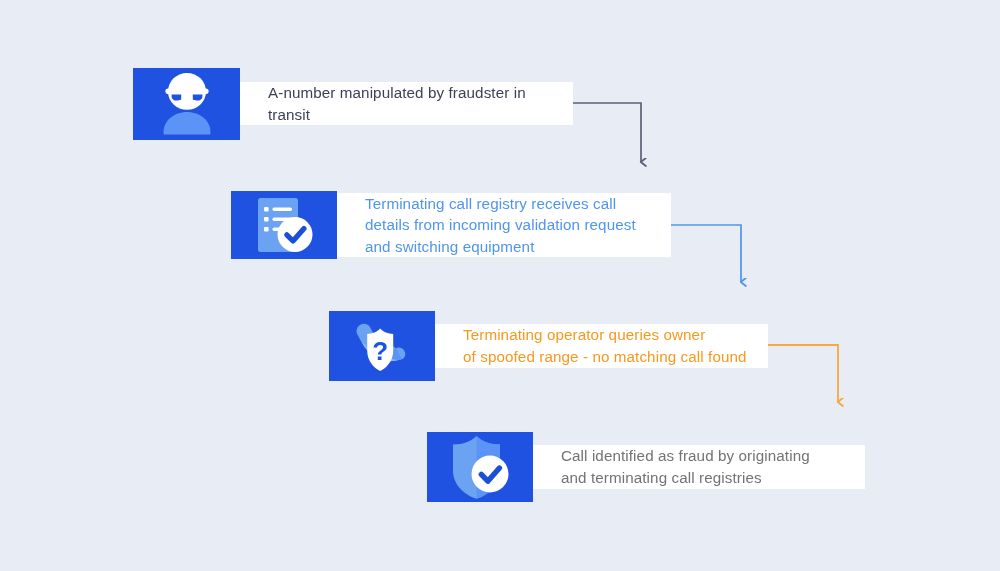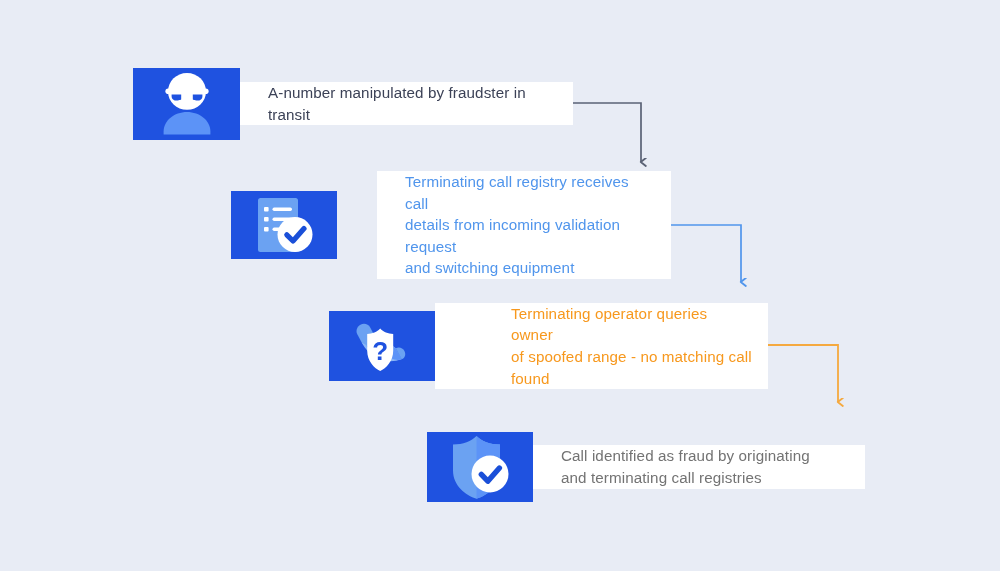--- a/index.html
+++ b/index.html
@@ -51,27 +51,27 @@
     letter-spacing: 0.1px;
     padding-left: 28px;
     padding-right: 16px;
     white-space: pre-line;
   }
   
   #row-1 { left: 133px; top: 50px; width: 440px; height: 107px; }
   #row-1 .icon-box { width: 107px; }
   #row-1 .step-text { color: #3c4257; }
 
-  #row-2 { left: 231px; top: 175px; width: 440px; height: 100px; gap: 40px; }
+  #row-2 { left: 231px; top: 175px; width: 440px; height: 100px; }
   #row-2 .icon-box { width: 106px; }
   #row-2 .step-text { color: #5095ec; }
 
   #row-3 { left: 329px; top: 295px; width: 439px; height: 102px; }
   #row-3 .icon-box { width: 106px; }
-  #row-3 .step-text { color: #f7981d; margin-left: 48px; }
+  #row-3 .step-text { color: #f7981d; }
 
   #row-4 { left: 427px; top: 415px; width: 438px; height: 104px; }
   #row-4 .icon-box { width: 106px; }
   #row-4 .step-text { color: #737373; }
 </style>
 </head>
 <body>
 
 <div id="diagram">
 

